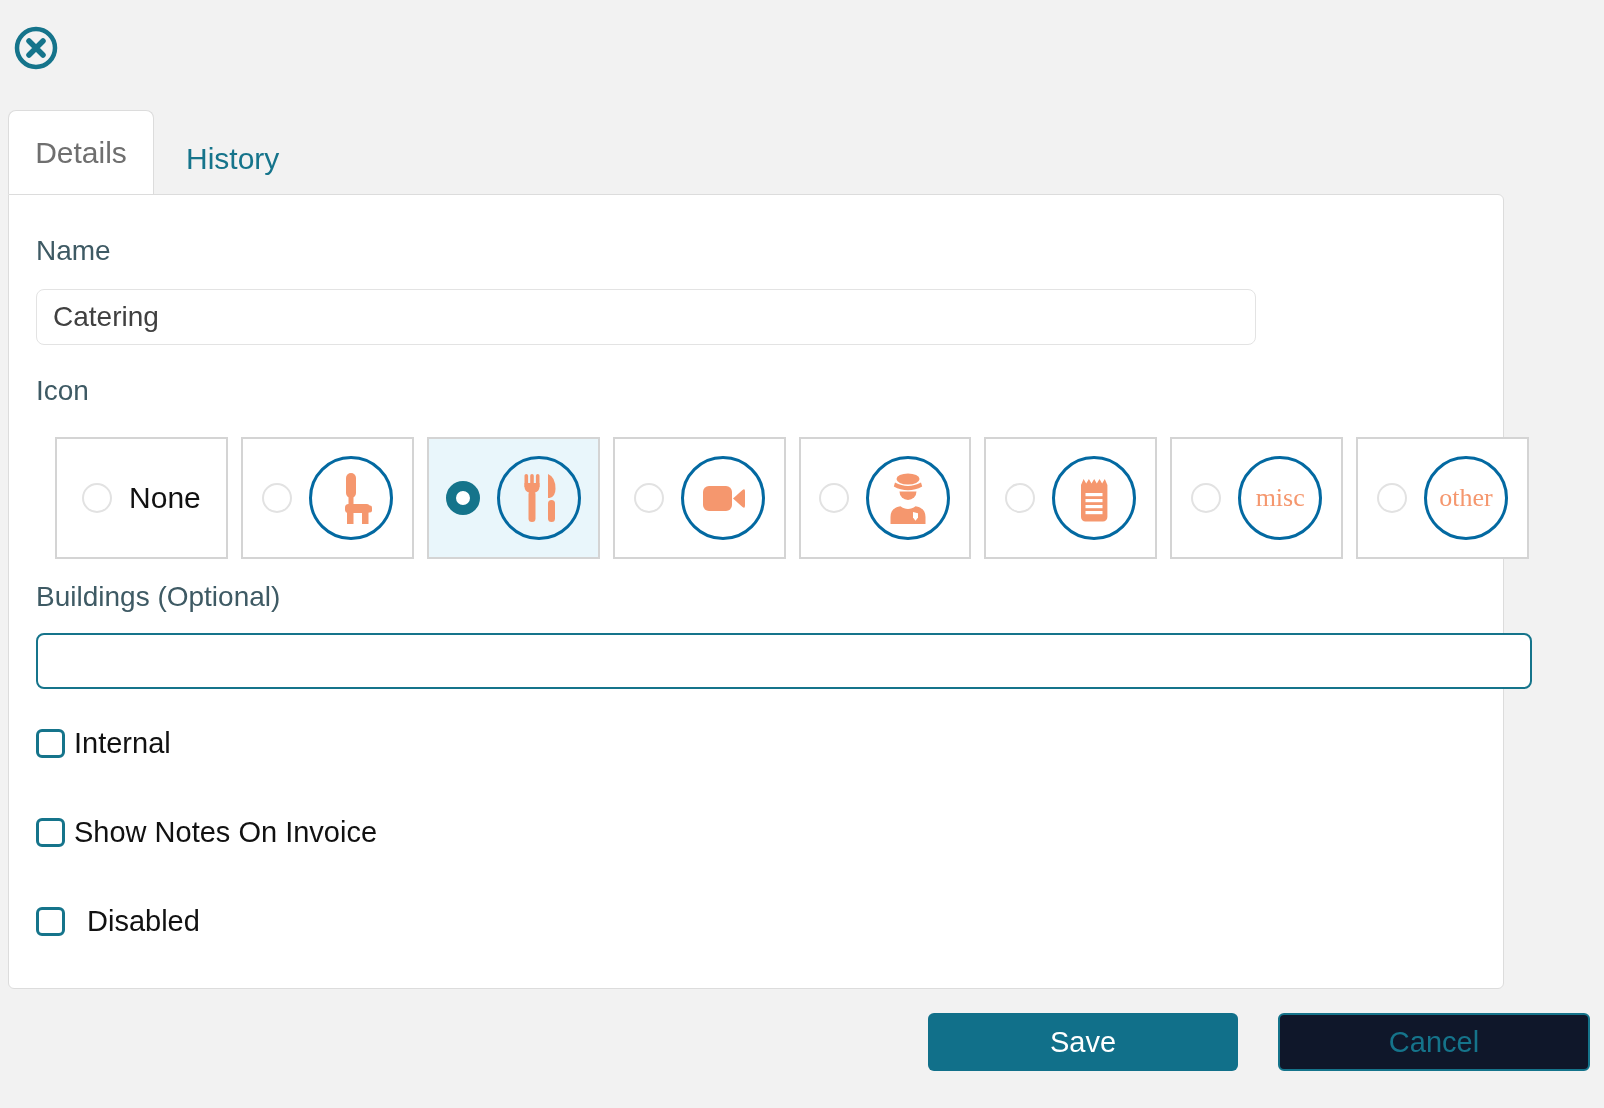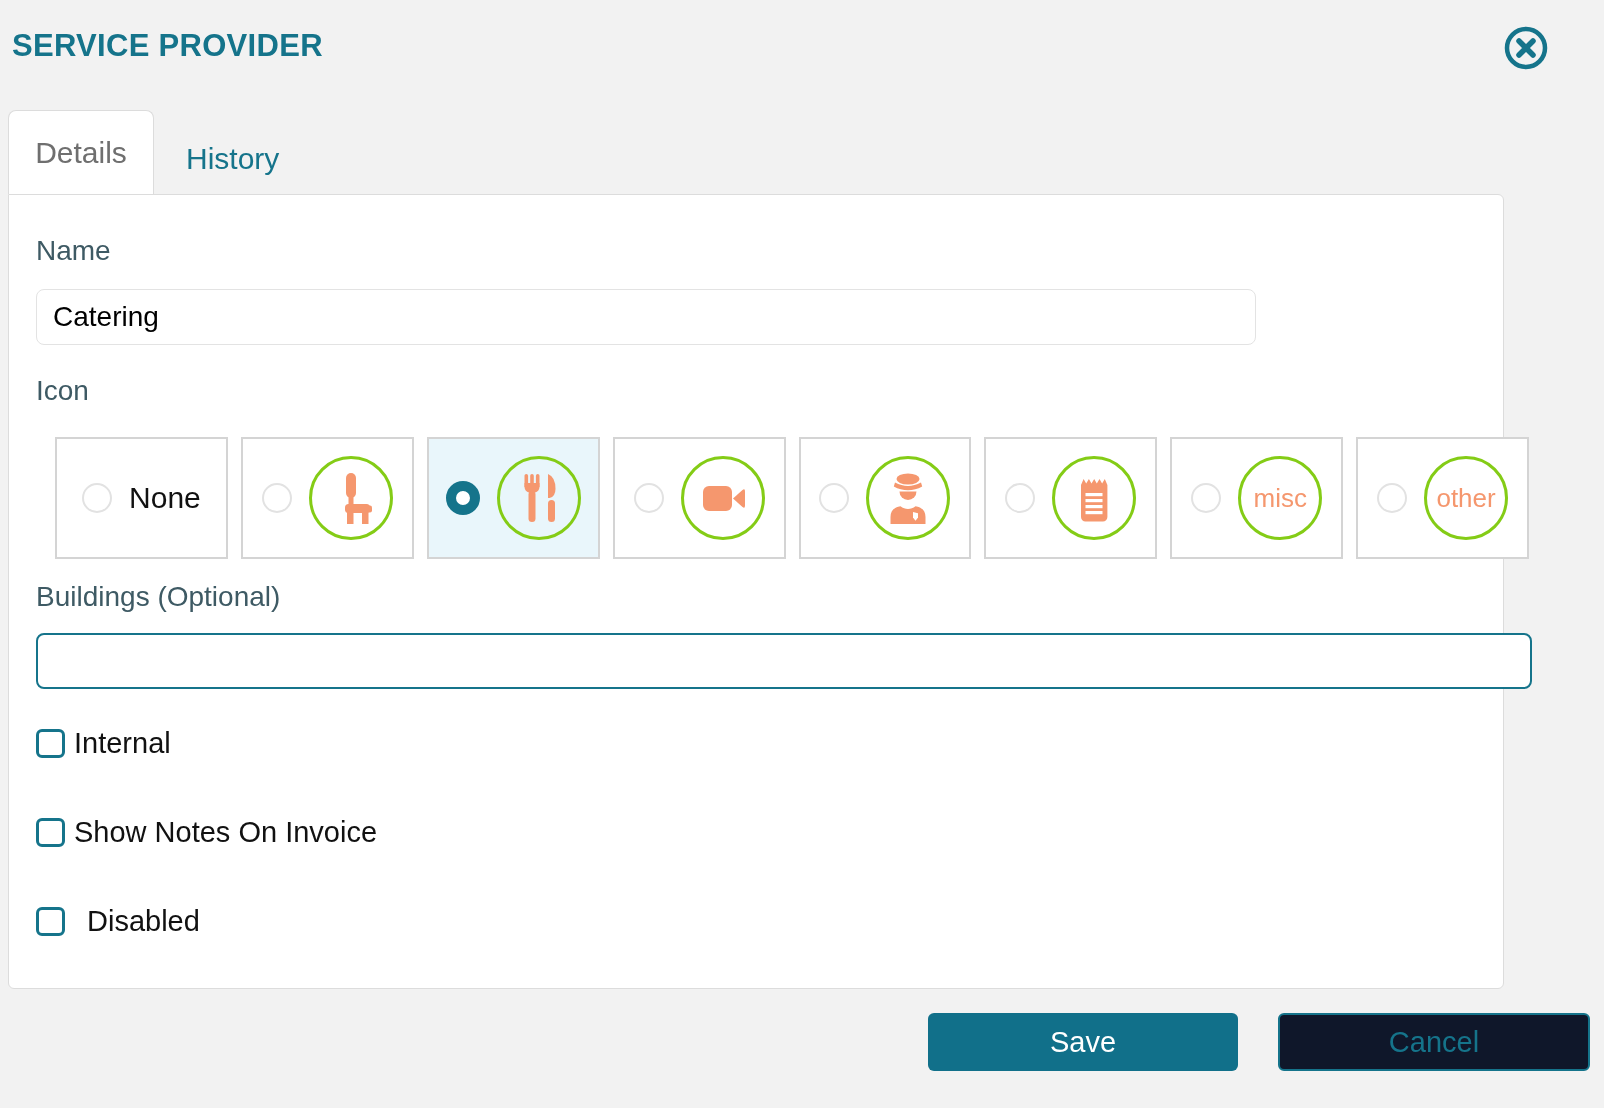--- a/index.html
+++ b/index.html
@@ -41,21 +41,21 @@
     border-radius: 0 6px 6px 6px;
     width: 1496px;
     padding: 40px 28px 50px 27px;
   }
   .field-label { font-size: 28px; color: #3e5a64; }
   .gap-20 { height: 20px; } .gap-22 { height: 22px; }
   .gap-30 { height: 30px; }
 
   .text-input {
     display: block; height: 56px; border-radius: 8px;
-    font-size: 28px; color: #000000; padding: 0 16px;
+    font-size: 28px; color: #404040; padding: 0 16px;
     font-family: "Liberation Sans", sans-serif;
     background: #fff; outline: none;
   }
   .name-input { width: 1220px; border: 1px solid #e3e3e3; }
   .buildings-input { width: 1496px; border: 2px solid #15748b; }
 
   
   .icon-row { display: flex; gap: 13px; margin-left: 19px; width: 1474px; }
   .icon-cell {
     flex: 1; height: 122px; border: 2px solid #d4d4d4; background: #fff;
@@ -65,22 +65,22 @@
   .icon-cell.selected { background: #e9f6fb; }
   .radio {
     width: 30px; height: 30px; border-radius: 50%;
     border: 2px solid #e2e2e2; background: transparent; flex: none;
   }
   .radio.checked {
     width: 34px; height: 34px; border: 10px solid #15748b; background: #fff;
   }
   .icon-circle {
     width: 84px; height: 84px; border-radius: 50%;
-    border: 3px solid #84cc16; flex: none;
-    display: flex; align-items: center; justify-content: center;
+    border: 3px solid #0369a1; flex: none;
+    display: flex; align-items: center; justify-content: center; font-family: Liberation Serif, serif;
   }
   .icon-circle .circle-text { color: #f5976e; font-size: 26px; }
   .none-label { font-size: 30px; color: #111; }
 
   
   .checkbox-row { display: flex; align-items: center; margin-top: 56px; }
   .checkbox-row.first { margin-top: 38px; }
   .checkbox {
     width: 29px; height: 29px; border: 3px solid #15748b; border-radius: 6px;
     background: #fff; flex: none; cursor: pointer;
@@ -97,21 +97,20 @@
   }
   .btn-save { width: 310px; background: #11708a; color: #ffffff; border: none; }
   .btn-cancel { width: 312px; background: #0f172a; color: #15748b; border: 2px solid #15748b; }
 </style>
 </head>
 <body>
 
 <div class="page">
 
   <div class="modal-header">
-    <div class="modal-title">SERVICE PROVIDER</div>
     <div class="close-btn">
       <svg width="48" height="48" viewBox="0 0 48 48">
         <circle cx="24" cy="24" r="19" fill="none" stroke="#15748b" stroke-width="4.5"></circle>
         <path d="M17 17 L31 31 M31 17 L17 31" stroke="#15748b" stroke-width="5.5" stroke-linecap="round"></path>
       </svg>
     </div>
   </div>
 
   <div class="tabs">
     <div class="tab tab-active">Details</div>

